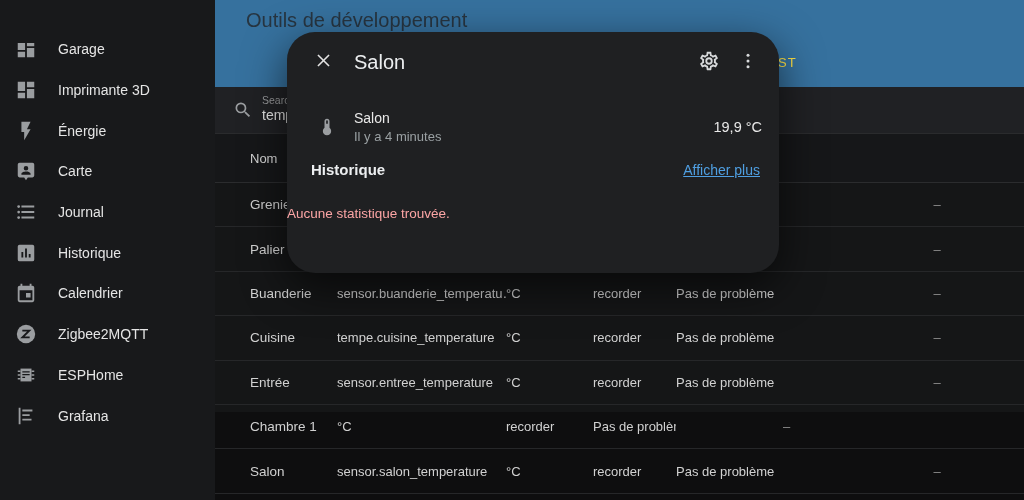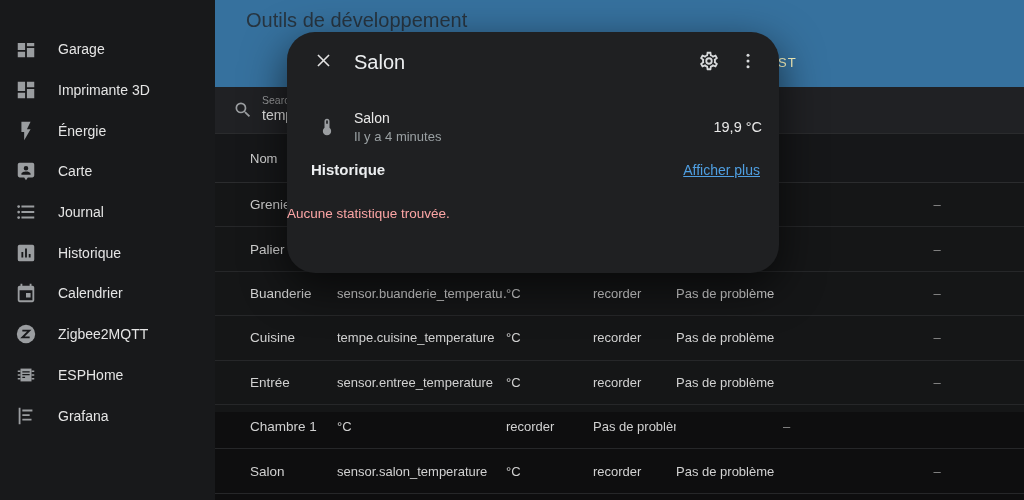--- a/index.html
+++ b/index.html
@@ -24,21 +24,21 @@
              display:flex; align-items:center; justify-content:center; }
   .sb-icon svg { width:22px; height:22px; fill:#9a9da0; }
   .sb-label { color:#e5e5e5; font-size:14px; margin-left:20px; white-space:nowrap; }
 
   
   .main { position:absolute; left:215px; top:0; width:809px; height:412px; background:#151617; }
   .topbar { position:absolute; top:0; left:0; right:0; height:87px; background:#36719e; }
   .page-title { position:absolute; left:31px; top:9px; font-size:20px; font-weight:400;
                 color:#273541; }
   .tab-frag { position:absolute; left:563px; top:55px; font-size:13px; font-weight:500;
-              letter-spacing:1.1px; color:#fef9c3; cursor:pointer; }
+              letter-spacing:1.1px; color:#fde047; cursor:pointer; }
 
   .searchband { position:absolute; top:87px; left:0; right:0; height:47px;
                 background:#202124; border-bottom:1px solid #2a2b2d; cursor:text; }
   .search-ico { position:absolute; left:18px; top:13px; width:20px; height:20px; }
   .search-ico svg { width:20px; height:20px; fill:#9b9ea1; }
   .sf-label { position:absolute; left:47px; top:7px; font-size:10.5px; color:#98999b; }
   .sf-value { position:absolute; left:47px; top:20px; font-size:14px; color:#e4e4e4; }
 
   .grid { display:grid; grid-template-columns:87px 169px 87px 83px 1fr 80px;
           padding:0 47px 0 35px; align-items:center; }

